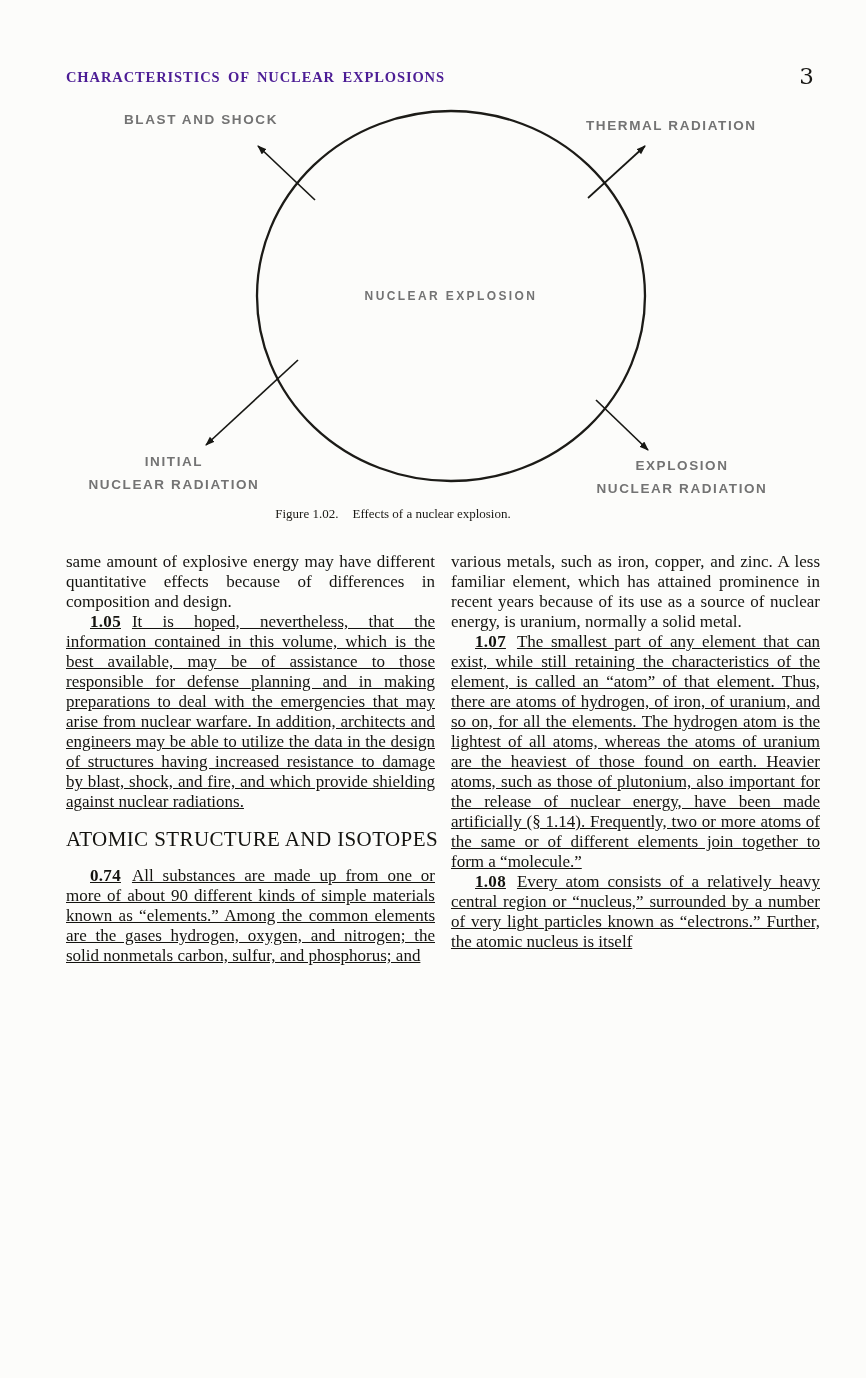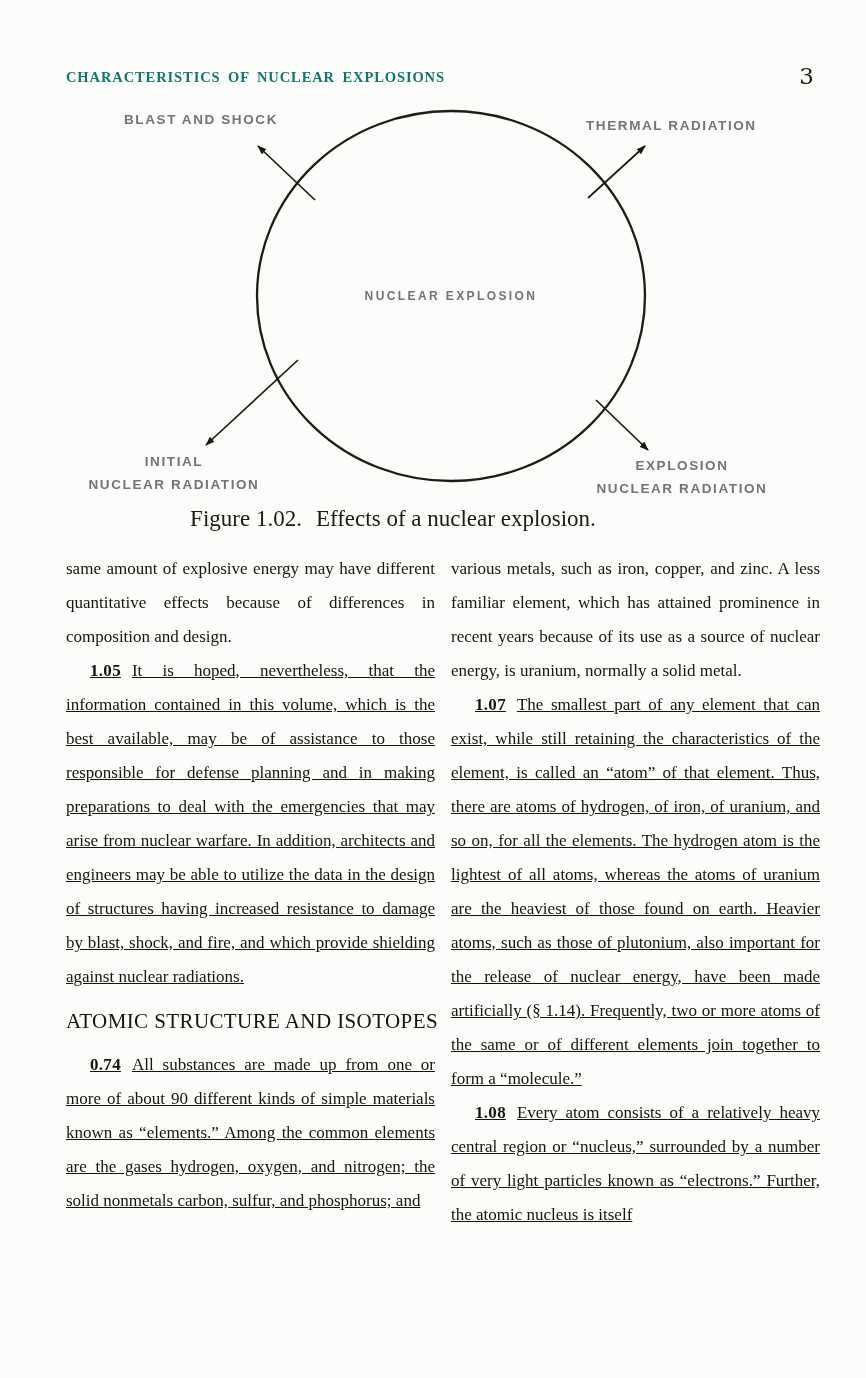--- a/index.html
+++ b/index.html
@@ -9,21 +9,21 @@
     background:#fcfcfa;color:#161511;
     font-family:"Liberation Serif",serif;
   }
   
   .hdr{
     position:absolute;top:66px;left:66px;right:44px;
     display:flex;justify-content:space-between;align-items:flex-end;
   }
   .hdr-title{
     font-family:"Liberation Serif",serif;font-weight:700;
-    font-size:14.5px;letter-spacing:.9px;word-spacing:3px;color:#0f766e;
+    font-size:14.5px;letter-spacing:.9px;word-spacing:3px;color:#4c1d95;
   }
   .hdr-num{
     font-family:"DejaVu Serif",serif;font-size:23px;line-height:20px;
     font-weight:400;color:#1b1a17;padding-right:8px;
   }
   
   .figure{position:absolute;top:98px;left:0;width:866px;height:405px;}
   .figure svg{position:absolute;top:0;left:0;}
   .flabel{
     position:absolute;font-family:"Liberation Sans",sans-serif;
@@ -35,31 +35,31 @@
   .fl-tr{left:586px;top:20px;}
   .fl-bl{left:70px;top:352px;width:208px;}
   .fl-br{left:586px;top:356px;width:192px;}
   .fl-center{
     left:451px;top:198px;transform:translate(-50%,-50%);
     font-size:12px;letter-spacing:2.4px;font-weight:700;
   }
   
   .caption{
     position:absolute;top:506px;left:0;width:786px;text-align:center;
-    font-size:23px;color:#1a1914;
+    font-size:13px;color:#1a1914;
   }
   .caption .cap-label{margin-right:14px;}
   
   .cols{
     position:absolute;top:552px;left:66px;right:46px;
     display:flex;gap:16px;
   }
   .col{width:369px;}
   .para{
-    margin:0;font-size:17px;line-height:34px;text-align:justify;
+    margin:0;font-size:17px;line-height:20px;text-align:justify;
     color:#14130f;
   }
   .para.indent{text-indent:24px;text-decoration:underline;}
   .pnum{font-weight:700;margin-right:11px;letter-spacing:.3px;}
   .sect{
     margin:15px 0 14px 0;font-size:21px;font-weight:400;
     letter-spacing:.4px;color:#14130f;white-space:nowrap;
   }
 </style>
 </head>

